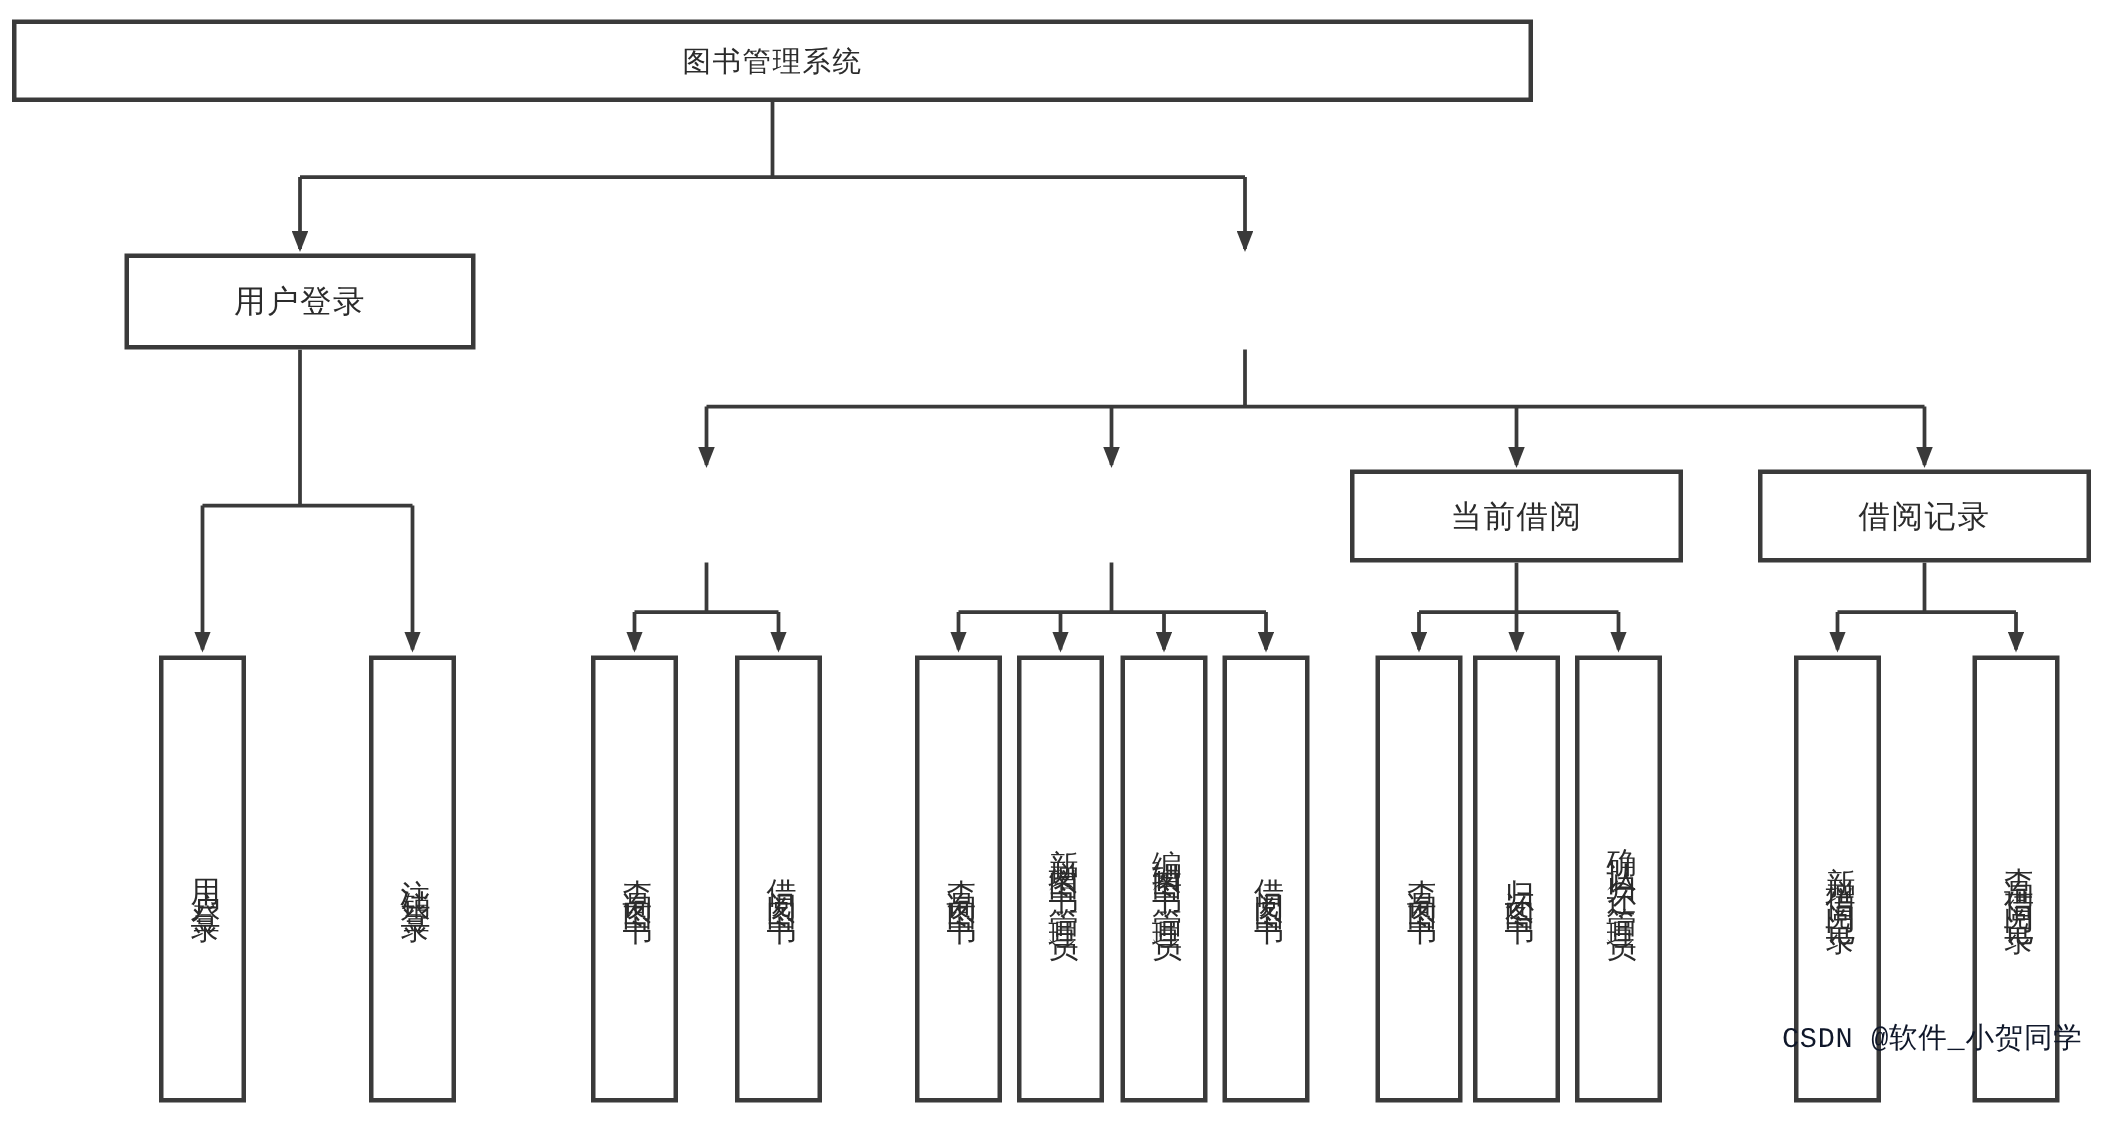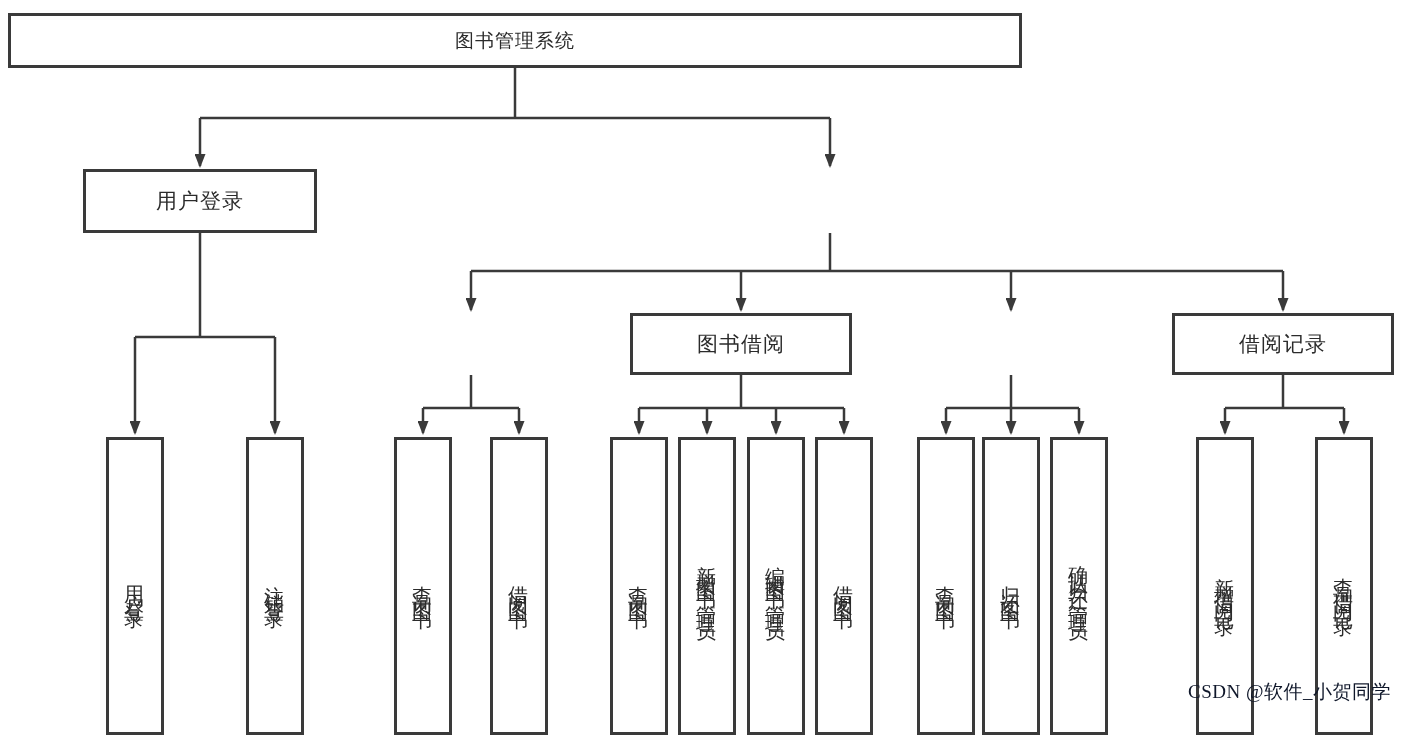--- a/index.html
+++ b/index.html
@@ -2,21 +2,21 @@
 <html><head>
 <meta charset="utf-8">
 <style>
   html, body { margin: 0; padding: 0; background: #ffffff; }
   .stage {
     position: relative;
     width: 1405px;
     height: 747px;
     background: #ffffff;
     overflow: hidden;
-    font-family: Liberation Serif, serif;
+    font-family: Liberation Mono, monospace;
   }
   .wires {
     position: absolute;
     left: 0; top: 0;
     z-index: 1;
   }
   .box {
     position: absolute;
     box-sizing: border-box;
     background: #ffffff;
@@ -107,22 +107,22 @@
   </svg>
 
   <div class="box root" style="left:8px;top:13px;width:1014px;height:55px">
     <span class="hlabel">图书管理系统</span>
   </div>
 
   <div class="box" style="left:83px;top:169px;width:234px;height:64px">
     <span class="hlabel">用户登录</span>
   </div>
 
-  <div class="box" style="left:630px;top:313px;width:222px;height:62px">
-    <span class="hlabel">图书借阅</span>
+  <div class="box" style="left:900px;top:313px;width:222px;height:62px">
+    <span class="hlabel">当前借阅</span>
   </div>
   <div class="box" style="left:1172px;top:313px;width:222px;height:62px">
     <span class="hlabel">借阅记录</span>
   </div>
 
   <div class="box" style="left:106px;top:437px;width:58px;height:298px">
     <span class="vlabel">用户登录</span>
   </div>
   <div class="box" style="left:246px;top:437px;width:58px;height:298px">
     <span class="vlabel">注销登录</span>

